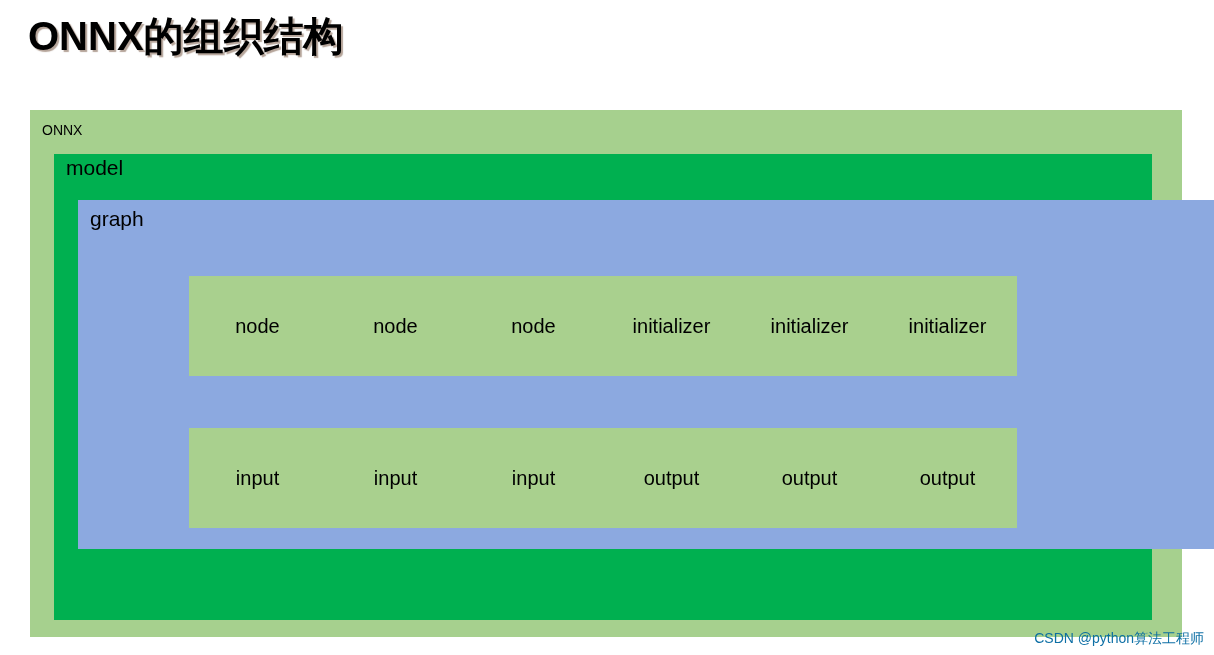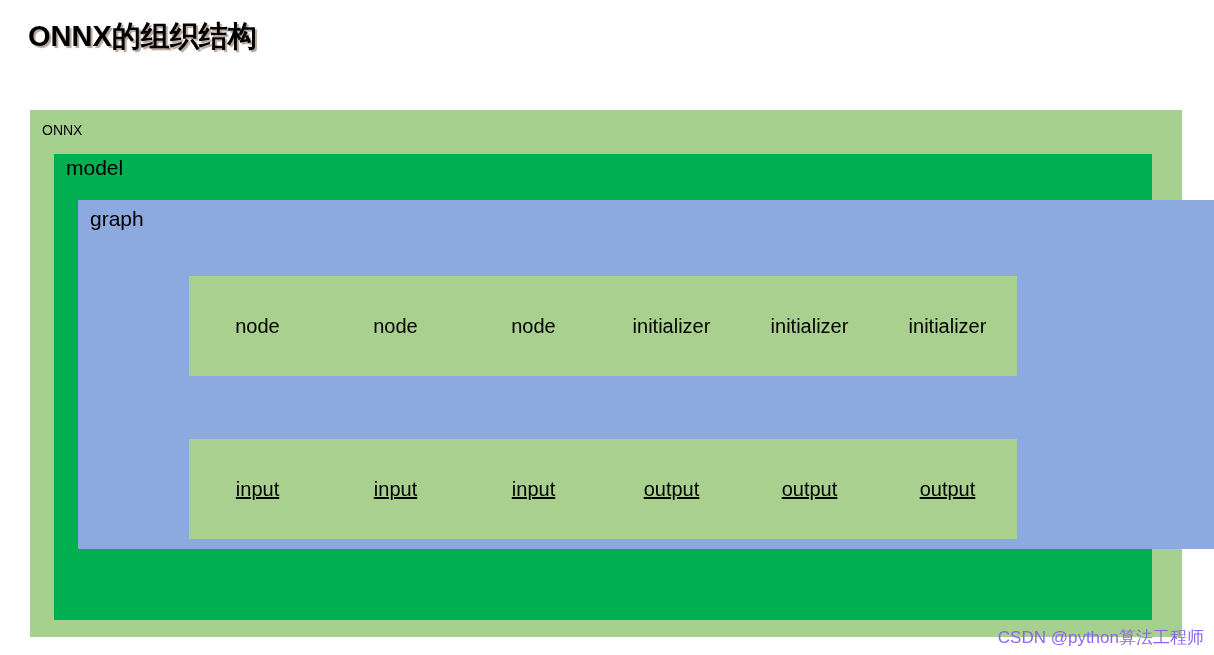--- a/index.html
+++ b/index.html
@@ -15,21 +15,21 @@
     overflow: hidden;
     font-family: "Liberation Sans", "DejaVu Sans", sans-serif;
     color: #000000;
   }
 
   
   .page-title {
     position: absolute;
     left: 28px;
     top: 8px;
-    font-size: 29px;
+    font-size: 40px;
     font-weight: bold;
     letter-spacing: 0px;
     line-height: 56px;
     white-space: nowrap;
     text-shadow: 2px 2px 1px rgba(120, 90, 70, 0.55);
   }
 
   
   .onnx-box {
     position: absolute;
@@ -91,42 +91,42 @@
   .item-row {
     position: absolute;
     left: 0;
     width: 1049px;
     height: 100px;
     display: flex;
     justify-content: center;
     align-items: stretch;
   }
   .item-row.row-1 { top: 76px; }
-  .item-row.row-2 { top: 239px; text-decoration: underline; }
+  .item-row.row-2 { top: 228px; }
 
   .item-cell {
     width: 138px;
     background: #A9D08E;
     display: flex;
     align-items: center;
     justify-content: center;
     font-size: 20px;
     line-height: 24px;
     color: #000000;
     box-sizing: border-box;
   }
 
   
   .watermark {
     position: absolute;
     right: 10px;
     bottom: 6px;
-    font-size: 17px;
+    font-size: 14px;
     line-height: 22px;
-    color: #8b5cf6;
+    color: #0369a1;
     white-space: nowrap;
     opacity: 0.95;
   }
 </style>
 </head>
 <body>
 
 <div class="page-title">ONNX的组织结构</div>
 
 <div class="onnx-box">

